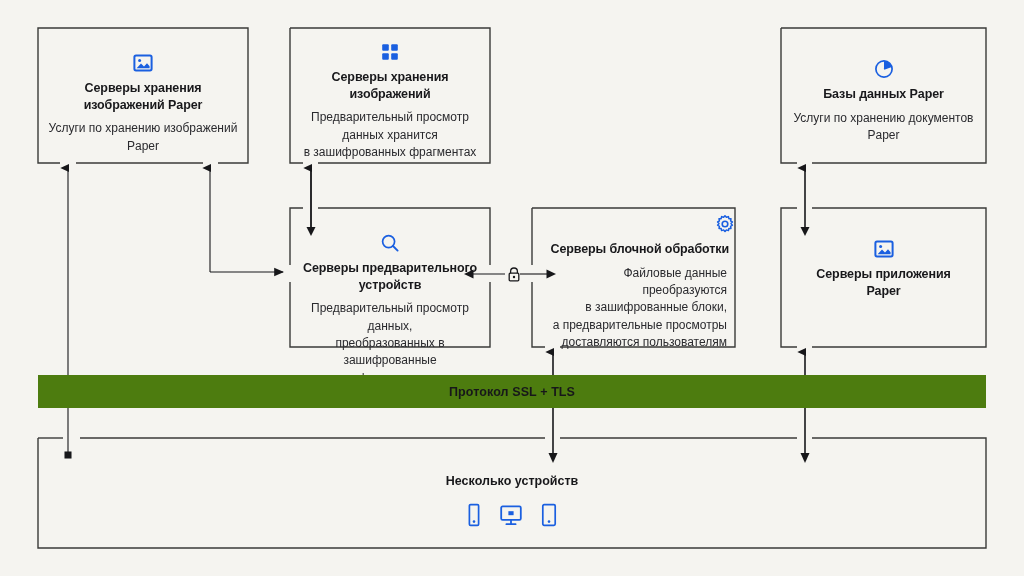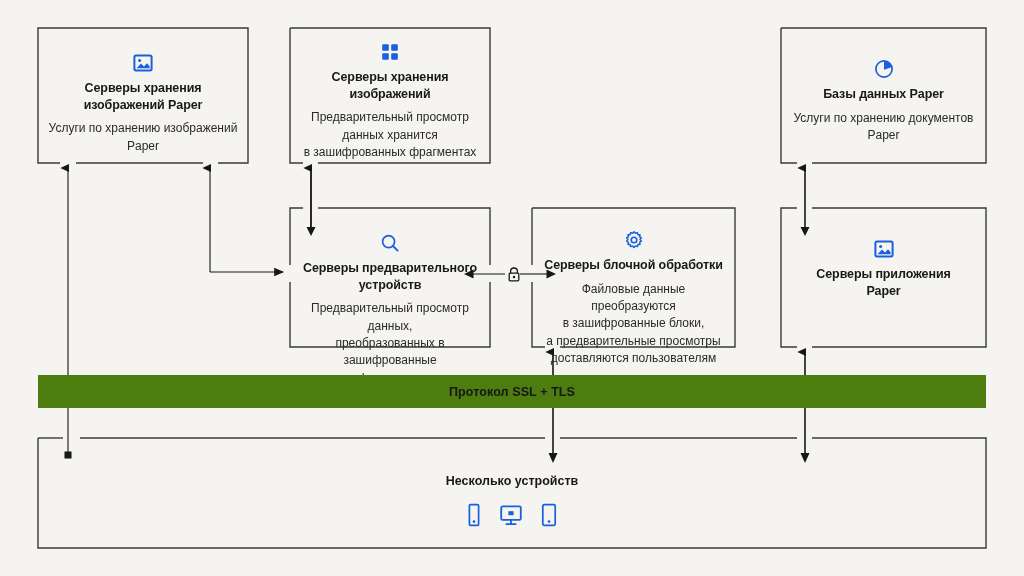--- a/index.html
+++ b/index.html
@@ -258,21 +258,21 @@
       <span>Серверы предварительного</span><br>
       <span>устройств</span>
     </div>
     <div class="node-desc">
       <span>Предварительный просмотр данных,</span><br>
       <span>преобразованных в зашифрованные</span><br>
       <span>фрагменты</span>
     </div>
   </div>
 
-  <div class="node" style="left:532px; top:212px; width:203px; height:168px; padding-top:18px;">
+  <div class="node" style="left:532px; top:196px; width:203px; height:168px; padding-top:18px;text-align:right;">
     <span class="node-icon">
       <svg width="20" height="20" viewBox="0 0 20 20">
         <circle cx="10" cy="10" r="2.8" fill="none" stroke="#1A5FE0" stroke-width="1.6"></circle>
         <path d="M10,1.7 L11.4,3.3 L13.4,2.6 L13.9,4.7 L16,4.8 L15.6,6.9 L17.4,8 L16,9.6 L17.4,11.2
                  L15.6,12.3 L16,14.4 L13.9,14.5 L13.4,16.6 L11.4,15.9 L10,17.5 L8.6,15.9 L6.6,16.6
                  L6.1,14.5 L4,14.4 L4.4,12.3 L2.6,11.2 L4,9.6 L2.6,8 L4.4,6.9 L4,4.8 L6.1,4.7
                  L6.6,2.6 L8.6,3.3 Z" fill="none" stroke="#1A5FE0" stroke-width="1.5" stroke-linejoin="round"></path>
       </svg>
     </span>
     <div class="node-title">

